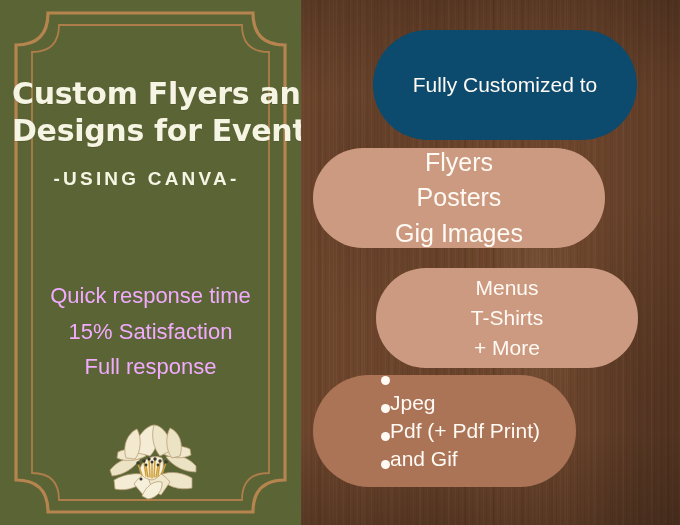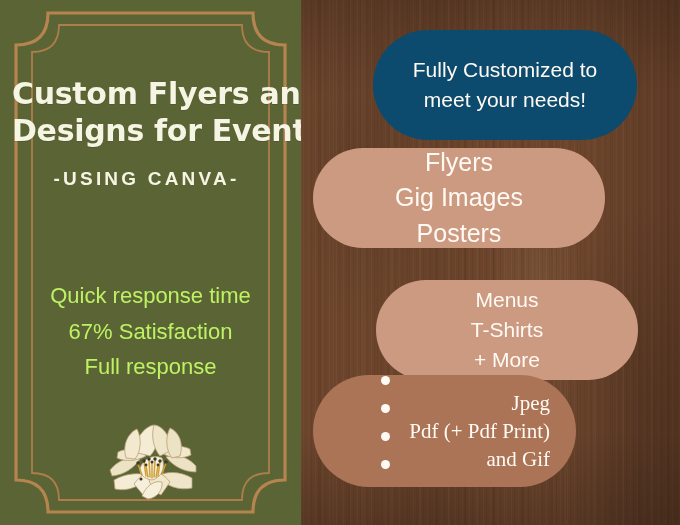--- a/index.html
+++ b/index.html
@@ -117,21 +117,21 @@
     font-size: 19px;
     letter-spacing: 3.2px;
   }
 
   .benefits {
     position: absolute;
     left: 16px;
     right: 16px;
     top: 278px;
     text-align: center;
-    color: #bef264;
+    color: #f0abfc;
     font-family: "Liberation Sans", sans-serif;
     font-weight: 300;
     font-size: 22px;
     line-height: 1.62;
   }
   .benefits .b { display: block; }
 
   
   .flower {
     position: absolute;
@@ -166,21 +166,20 @@
     left: 313px; top: 148px;
     width: 292px; height: 100px;
     background: #cc9a81;
     font-size: 25px;
   }
   .pill-3 {
     left: 376px; top: 268px;
     width: 262px; height: 100px;
     background: #cc9a81;
     font-size: 21px;
-    margin-top: 12px;
   }
   .pill-4 {
     left: 313px; top: 375px;
     width: 263px; height: 112px;
     background: #ab7457;
     font-size: 21px;
     justify-content: flex-start;
   }
   .pill-4 .bullet-wrap {
     display: flex;
@@ -203,23 +202,22 @@
   .pill-4 .bullets li::before {
     content: "";
     display: block;
     width: 9px;
     height: 9px;
     border-radius: 50%;
     background: #fffaf4;
   }
   .pill-4 .items {
     flex: 1;
-    text-align: right;
+    text-align: left;
     padding-right: 26px;
-    font-family: Liberation Serif, serif;
   }
   .pill-4 .items .ln {
     height: 28px;
     line-height: 28px;
   }
 </style>
 </head>
 <body>
 
 <div class="canvas">
@@ -254,21 +252,21 @@
 
     <div class="headline">
       <span class="ln">Custom Flyers and</span>
       <span class="ln">Designs for Events</span>
     </div>
 
     <div class="subline">-USING CANVA-</div>
 
     <div class="benefits">
       <span class="b">Quick response time</span>
-      <span class="b">67% Satisfaction</span>
+      <span class="b">15% Satisfaction</span>
       <span class="b">Full response</span>
     </div>
 
     <svg class="flower" viewBox="0 0 98 82">
       <g stroke="#b9a077" stroke-width="0.8" stroke-linejoin="round">
 
         <path d="M6 52 C 14 42, 26 38, 36 41 C 30 50, 20 57, 8 58 Z" fill="#ece2c4"></path>
         <path d="M92 48 C 84 39, 72 35, 62 39 C 69 48, 80 54, 92 54 Z" fill="#ece2c4"></path>
         <path d="M14 34 C 24 29, 36 31, 42 38 C 33 43, 21 44, 13 40 Z" fill="#f0e7cc"></path>
         <path d="M86 31 C 76 26, 64 28, 58 35 C 67 41, 79 41, 87 37 Z" fill="#f0e7cc"></path>
@@ -309,29 +307,28 @@
           <circle cx="42" cy="47" r="1.4"></circle>
         <circle cx="54" cy="47" r="1.4"></circle>
           <circle cx="37" cy="61" r="1.5"></circle>
       </g>
     </svg>
   </div>
 
   <div class="pill pill-1">
     <div>
       <span class="ln">Fully Customized to</span>
-      <span class="ln">meet your needs!</span>
     </div>
   </div>
 
   <div class="pill pill-2">
     <div>
       <span class="ln">Flyers</span>
+      <span class="ln">Posters</span>
       <span class="ln">Gig Images</span>
-      <span class="ln">Posters</span>
     </div>
   </div>
 
   <div class="pill pill-3">
     <div>
       <span class="ln">Menus</span>
       <span class="ln">T-Shirts</span>
       <span class="ln">+ More</span>
     </div>
   </div>

